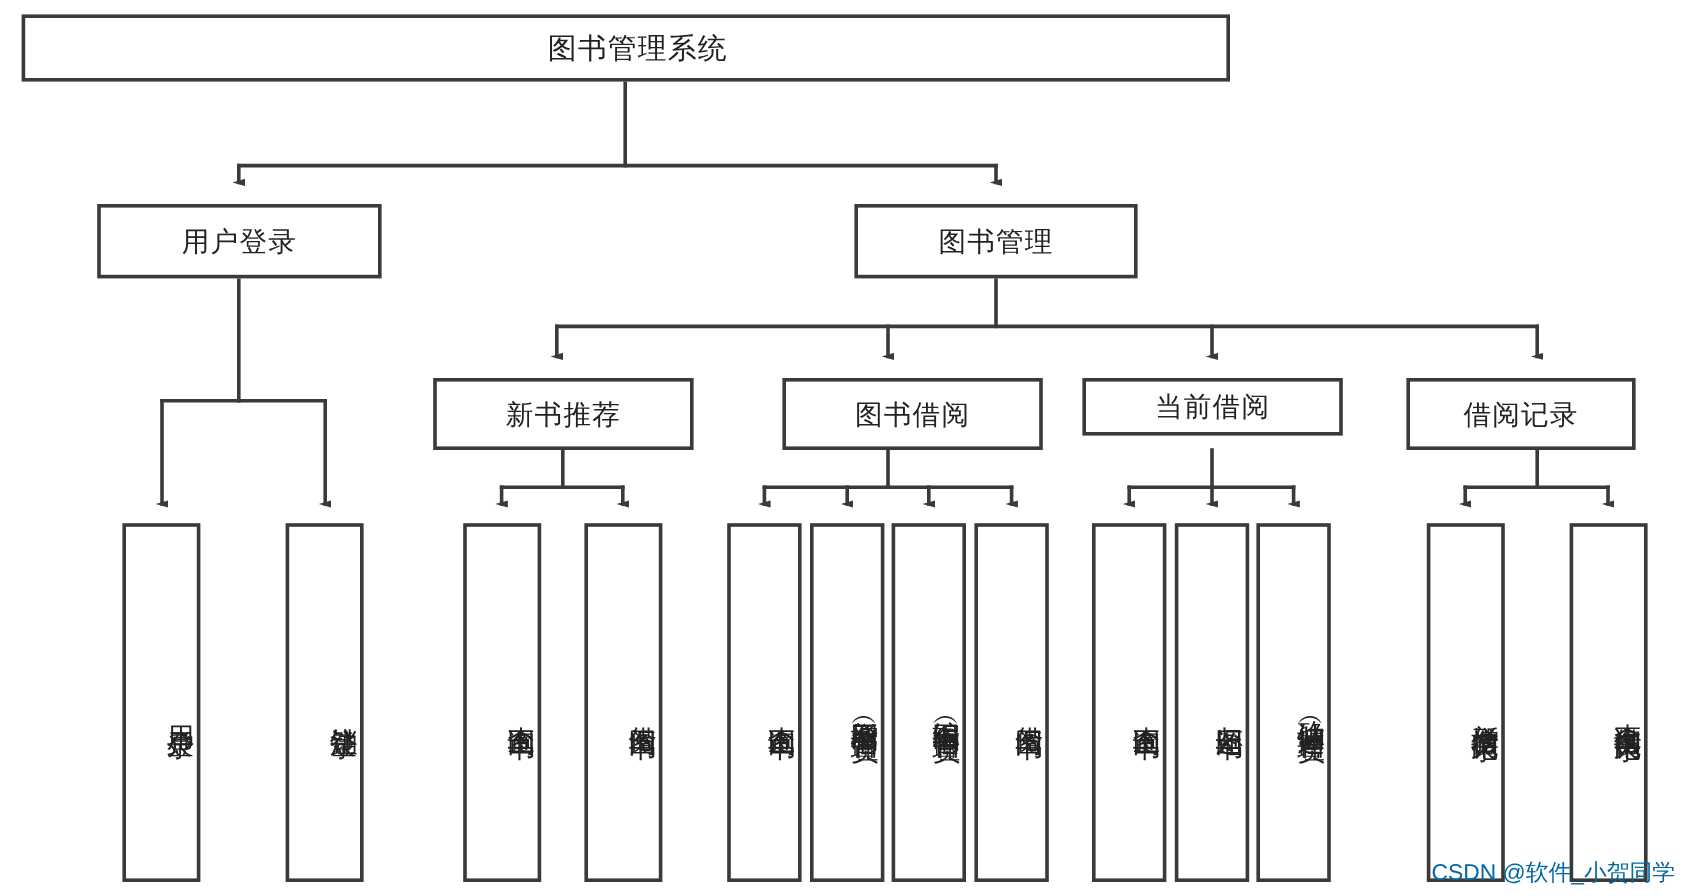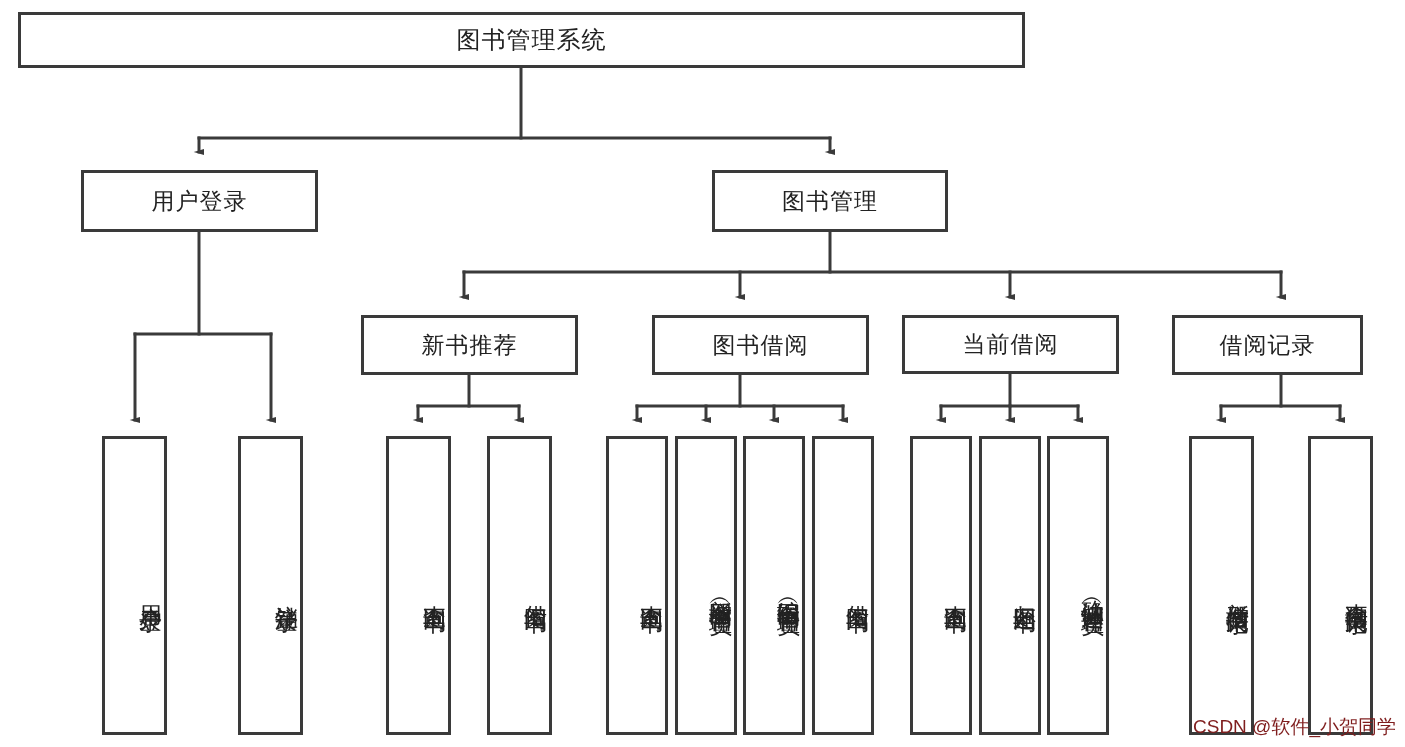--- a/index.html
+++ b/index.html
@@ -56,21 +56,21 @@
     writing-mode: vertical-rl;
     text-orientation: upright;
     white-space: nowrap;
   }
   .node.root {
     font-size: 24px;
   }
   .watermark {
     position: absolute;
     font-size: 19px;
-    color: #7f1d1d;
+    color: #0369a1;
     white-space: nowrap;
     user-select: none;
   }
 </style>
 </head>
 <body>
 
 <div id="canvas">
 
   <svg class="wires" viewBox="0 0 1405 747" xmlns="http://www.w3.org/2000/svg">
@@ -136,21 +136,21 @@
   </div>
 
   <div class="node h" style="left:361px; top:315px; width:217px; height:60px;">
     <span>新书推荐</span>
   </div>
 
   <div class="node h" style="left:652px; top:315px; width:217px; height:60px;">
     <span>图书借阅</span>
   </div>
 
-  <div class="node h" style="left:902px; top:315px; width:217px; height:59px;">
+  <div class="node h" style="left:902px; top:315px; width:217px; height:48px;">
     <span>当前借阅</span>
   </div>
 
   <div class="node h" style="left:1172px; top:315px; width:191px; height:60px;">
     <span>借阅记录</span>
   </div>
 
   <div class="node v" style="left:102px; top:436px; width:65px; height:299px;">
     <span class="vtext">用户登录</span>
   </div>

